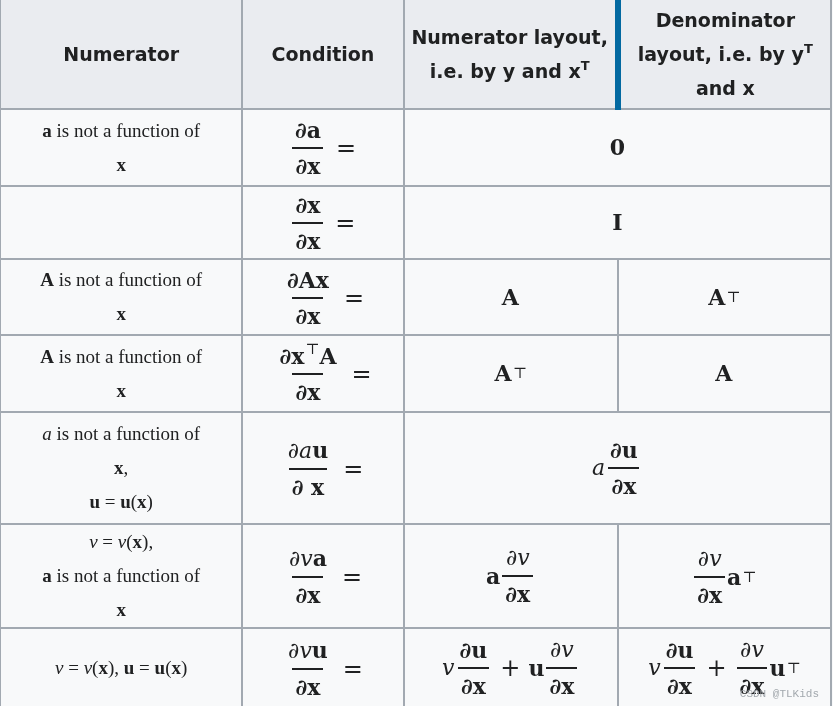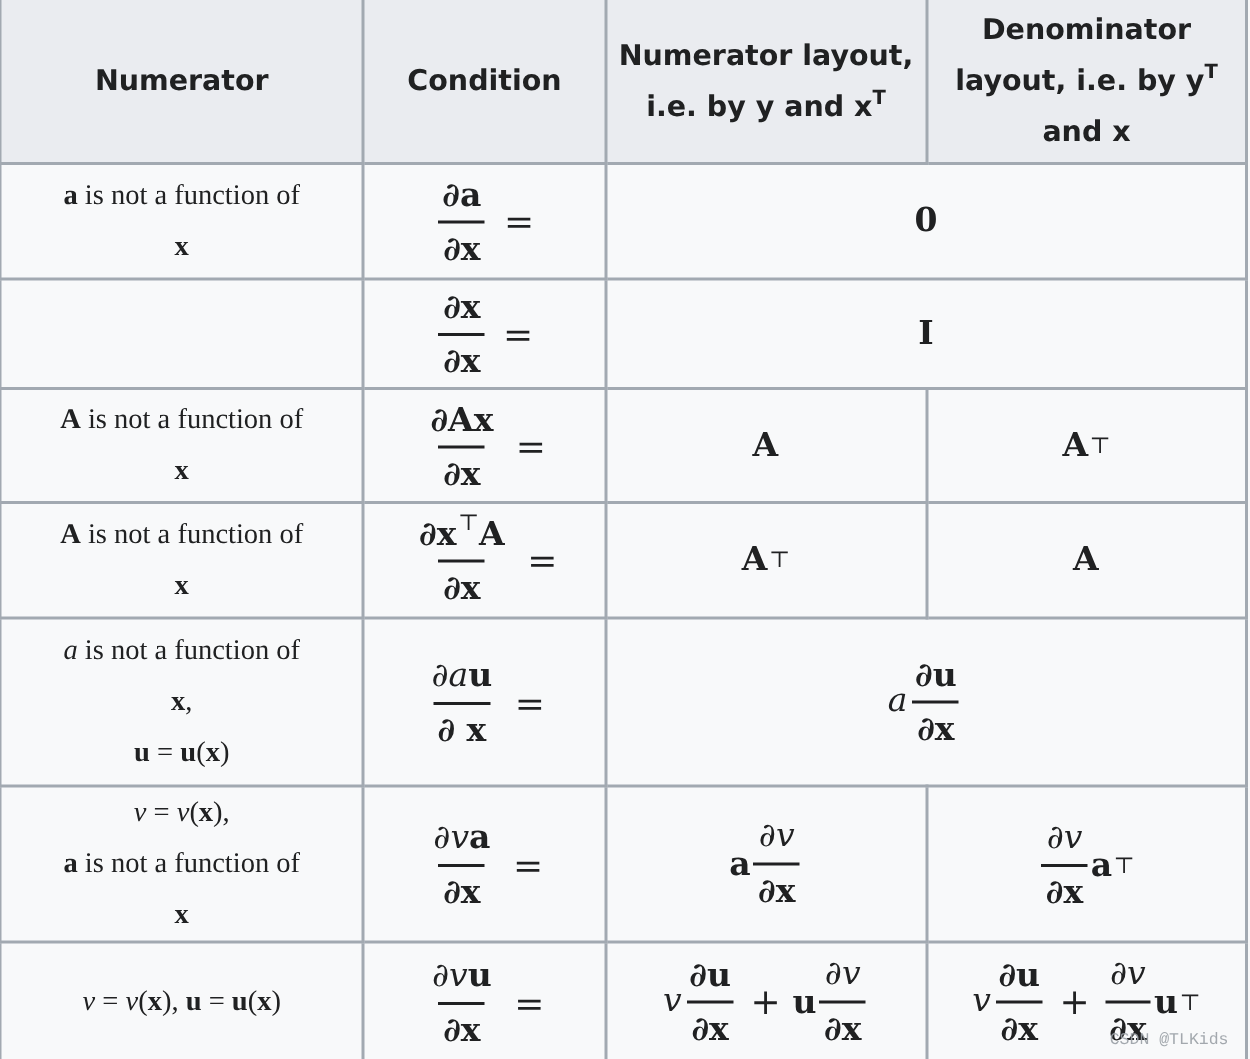--- a/index.html
+++ b/index.html
@@ -2,21 +2,21 @@
 <html><head>
 <meta charset="utf-8">
 <style>
   html, body { margin: 0; padding: 0; background: #f8f9fa; }
   body { width: 833px; height: 706px; overflow: hidden; position: relative; font-family: "DejaVu Sans", sans-serif; color: #202122; }
   table.deriv { border-collapse: collapse; position: absolute; left: -1px; top: -2px; table-layout: fixed; }
   table.deriv th, table.deriv td { border: 2px solid #a2a9b1; text-align: center; vertical-align: middle; padding: 0 6px; }
   table.deriv th { background: #eaecf0; font-weight: bold; font-size: 19px; line-height: 34px; color: #202122; }
   table.deriv td { background: #f8f9fa; font-size: 19px; line-height: 34px; }
   table.deriv td.thin-l { border-left: 1px solid #a2a9b1; }
-  table.deriv th.thin-l { border-left: 2px solid #0369a1; }
+  table.deriv th.thin-l { border-left: 6px solid #0369a1; }
   .cond { font-family: Liberation Serif, serif; font-size: 19px; line-height: 34px; border-radius: 24px; }
   .b { font-weight: bold; }
   .it { font-style: italic; }
   sup.T { font-size: 13px; vertical-align: 8px; line-height: 0; }
   
   .math { font-family: "DejaVu Serif", serif; font-size: 22px; display: inline-flex; align-items: center; white-space: nowrap; }
   .frac { display: inline-flex; flex-direction: column; align-items: center; vertical-align: middle; margin: 0 2px; }
   .frac .num { padding: 0 3px 2px; line-height: 30px; }
   .frac .den { padding: 2px 3px 0; line-height: 30px; border-top: 2px solid #202122; }
   .mb { font-weight: bold; font-style: normal; }

